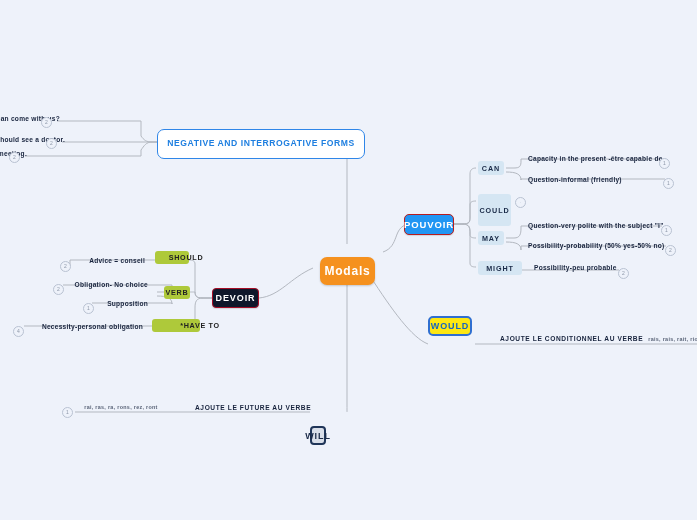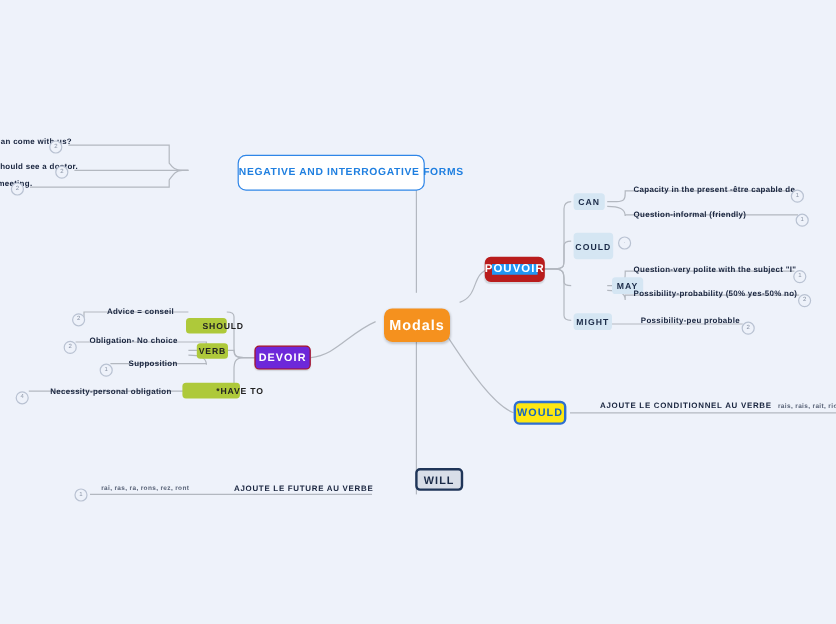--- a/index.html
+++ b/index.html
@@ -34,26 +34,26 @@
     font-weight: bold;
     font-size: 12px;
     border-radius: 7px;
     padding: 0 12px;
     letter-spacing: 0.8px;
     box-shadow: 0 1px 2px rgba(0,0,0,0.18);
   }
   
   .n-pouvoir {
     background: #2196f3; color: #fff; font-weight: bold; font-size: 9.5px;
-    border-radius: 5px; border: 6px solid #b91c1c;
+    border-radius: 5px; border: 1px solid #b91c1c;
     letter-spacing: 0.9px;
     box-shadow: 0 1px 1px rgba(0,0,0,0.12);
   }
   .n-devoir {
-    background: #6d28d9; color: #fff; font-weight: bold; font-size: 9px;
+    background: #0f172a; color: #fff; font-weight: bold; font-size: 9px;
     border-radius: 4px; border: 1px solid #a50d25;
     letter-spacing: 0.9px;
     box-shadow: 0 1px 1px rgba(0,0,0,0.12);
   }
   .n-would {
     background: #fde712; color: #1565c0; font-weight: bold; font-size: 9px;
     border-radius: 5px; border: 2px solid #2f6fd0;
     letter-spacing: 0.9px;
   }
   .n-will {
@@ -169,21 +169,21 @@
 
     <g fill="none" stroke="#b3b8c0" stroke-width="1">
       <path d="M310,412 L75,412"></path>
     </g>
   </svg>
 
   <div class="node root" style="left:320px; top:246px; width:55px; height:28px;margin-top:11px;">
     <span>Modals</span>
   </div>
 
-  <div class="node n-header" style="left:157px; top:129px; width:156px; height:30px;margin-left:41px;">
+  <div class="node n-header" style="left:157px; top:129px; width:208px; height:30px;">
     <div>NEGATIVE AND INTERROGATIVE FORMS</div>
   </div>
 
   <div class="node leaf lefttext" style="left:-5px; top:113px; width:65px; height:10px; justify-content:flex-end;">
     <span>She can come with us?</span>
   </div>
   <div class="badge" style="left:41px; top:117px;">
     <span>2</span>
   </div>
 
@@ -214,58 +214,58 @@
   <div class="badge" style="left:659px; top:158px;">
     <span>1</span>
   </div>
   <div class="node leaf" style="left:528px; top:174px; width:135px; height:10px;">
     <span>Question-informal (friendly)</span>
   </div>
   <div class="badge" style="left:663px; top:178px;">
     <span>1</span>
   </div>
 
-  <div class="node chip-blue" style="left:478px; top:194px; width:33px; height:22px;">
+  <div class="node chip-blue" style="left:478px; top:194px; width:33px; height:32px;">
     <span>COULD</span>
   </div>
   <div class="badge dot" style="left:515px; top:197px;">
     <span>·</span>
   </div>
 
-  <div class="node chip-blue" style="left:478px; top:231px; width:26px; height:14px;margin-left:32px;">
+  <div class="node chip-blue" style="left:478px; top:231px; width:26px; height:14px;">
     <span>MAY</span>
   </div>
   <div class="node leaf" style="left:528px; top:220px; width:135px; height:10px;">
     <span>Question-very polite with the subject "I"</span>
   </div>
   <div class="badge" style="left:661px; top:225px;">
     <span>1</span>
   </div>
   <div class="node leaf" style="left:528px; top:240px; width:140px; height:10px;">
     <span>Possibility-probability (50% yes-50% no)</span>
   </div>
   <div class="badge" style="left:665px; top:245px;">
     <span>2</span>
   </div>
 
-  <div class="node chip-blue" style="left:478px; top:261px; width:32px; height:14px;">
+  <div class="node chip-blue" style="left:478px; top:261px; width:44px; height:14px;">
     <span>MIGHT</span>
   </div>
   <div class="node leaf" style="left:534px; top:262px; width:110px; height:10px;">
     <span>Possibility-peu probable</span>
   </div>
   <div class="badge" style="left:618px; top:268px;">
     <span>2</span>
   </div>
 
   <div class="node n-devoir" style="left:212px; top:288px; width:47px; height:20px;">
     <span>DEVOIR</span>
   </div>
 
-  <div class="node chip-green" style="left:155px; top:265px; width:34px; height:13px;padding-left:28px;">
+  <div class="node chip-green" style="left:155px; top:251px; width:34px; height:13px;padding-left:28px;">
     <span>SHOULD</span>
   </div>
   <div class="node leaf lefttext" style="left:60px; top:255px; width:85px; height:10px;">
     <span>Advice = conseil</span>
   </div>
   <div class="badge" style="left:60px; top:261px;">
     <span>2</span>
   </div>
 
   <div class="node chip-green" style="left:164px; top:286px; width:26px; height:13px;">
@@ -287,31 +287,31 @@
   <div class="node chip-green" style="left:152px; top:319px; width:37px; height:13px;padding-left:48px;">
     <span>*HAVE TO</span>
   </div>
   <div class="node leaf lefttext" style="left:28px; top:321px; width:115px; height:10px;">
     <span>Necessity-personal obligation</span>
   </div>
   <div class="badge" style="left:13px; top:326px;">
     <span>4</span>
   </div>
 
-  <div class="node n-would" style="left:428px; top:334px; width:44px; height:20px;">
+  <div class="node n-would" style="left:428px; top:316px; width:44px; height:20px;">
     <span>WOULD</span>
   </div>
   <div class="node leaf leaf-caps" style="left:500px; top:333px; width:150px; height:10px;">
     <span>AJOUTE LE CONDITIONNEL AU VERBE</span>
   </div>
   <div class="node leaf-tiny" style="left:645px; top:334px; width:60px; height:9px; display:flex; align-items:center;">
     <span>rais, rais, rait, rion</span>
   </div>
 
-  <div class="node n-will" style="left:310px; top:390px; width:40px; height:19px;margin-left:36px;">
+  <div class="node n-will" style="left:310px; top:426px; width:16px; height:19px;">
     <span>WILL</span>
   </div>
   <div class="node leaf leaf-caps" style="left:195px; top:402px; width:115px; height:10px;">
     <span>AJOUTE LE FUTURE AU VERBE</span>
   </div>
   <div class="node leaf-tiny" style="left:76px; top:402px; width:90px; height:9px; display:flex; align-items:center;">
     <span>rai, ras, ra, rons, rez, ront</span>
   </div>
   <div class="badge" style="left:62px; top:407px;">
     <span>1</span>

